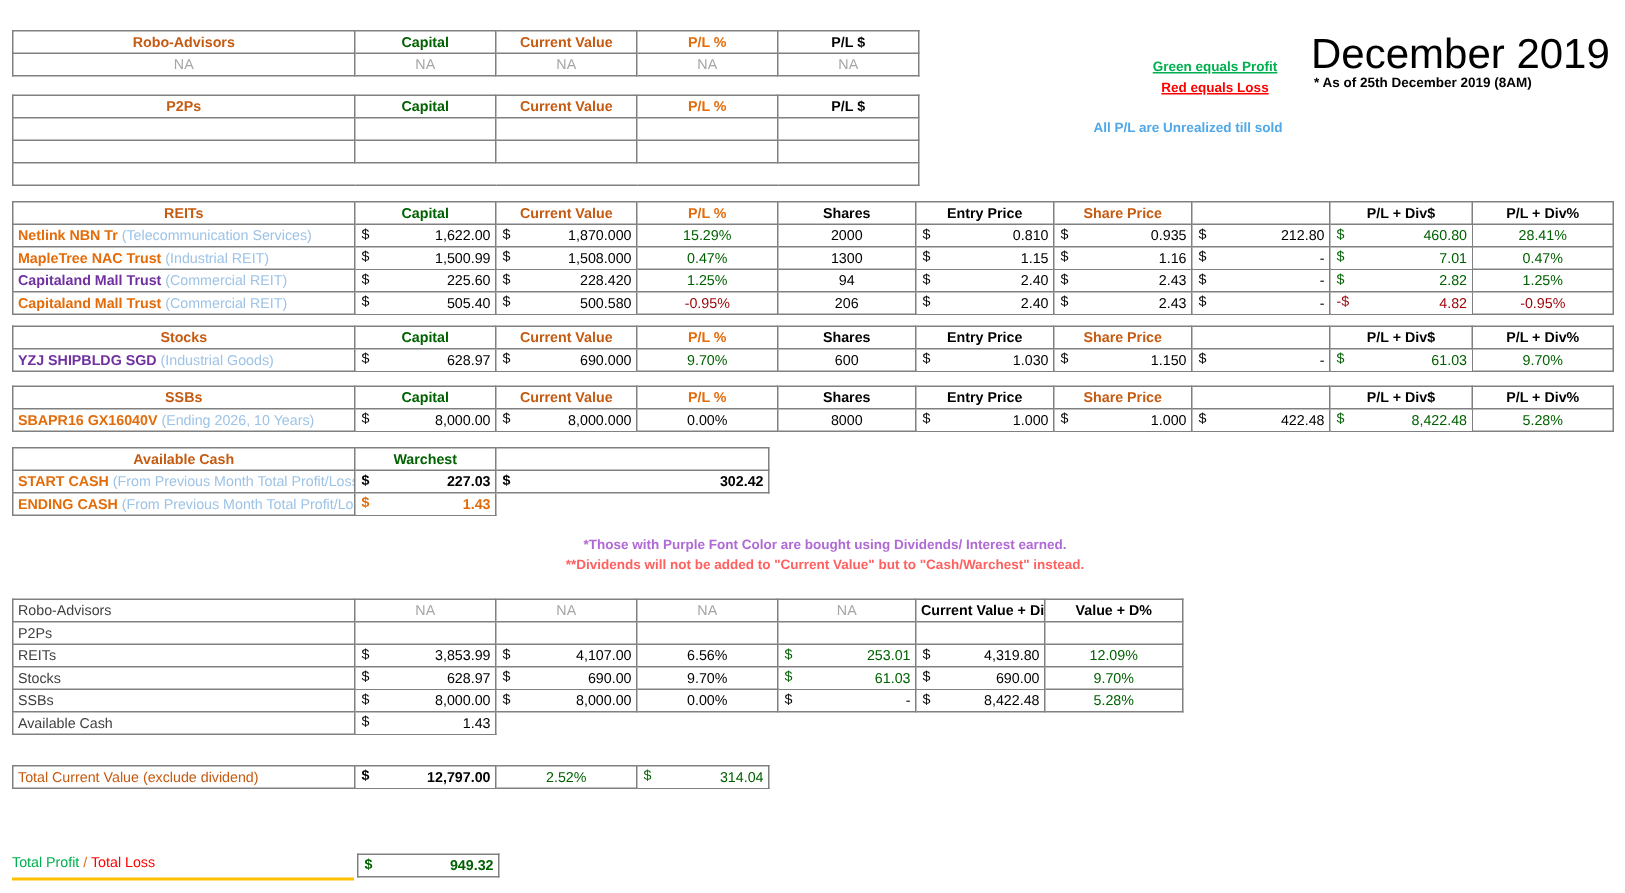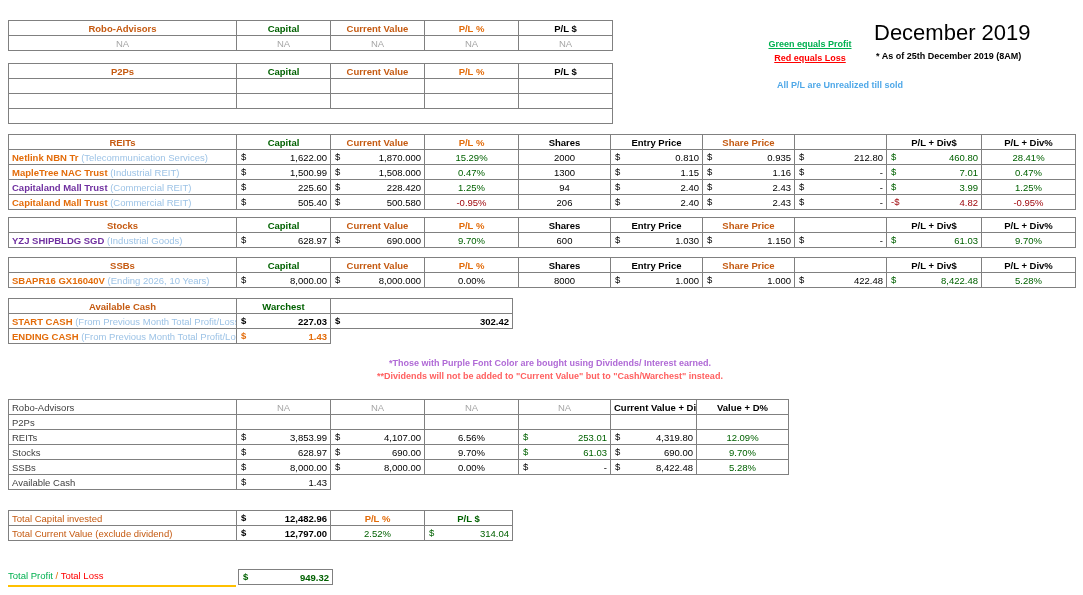--- a/index.html
+++ b/index.html
@@ -60,21 +60,21 @@
   .t-black{color:#000000;}
 
   .na{color:#a6a6a6;text-align:center;}
   .amt{display:block;text-align:right;}
 
   
   td.money{position:relative;padding:0 4px 0 5px;}
   td.money .sym{position:absolute;left:4px;top:0;}
 
   .title{
-    font-size:22px;
+    font-size:28px;
     font-weight:normal;
     color:#000000;
     font-family:"Liberation Sans", sans-serif;
   }
   .subtitle{font-size:9px;font-weight:bold;color:#000000;}
   .legend{font-size:9px;font-weight:bold;text-decoration:underline;text-align:center;}
   .noteblue{font-size:9px;color:#4FA8E8;font-weight:bold;}
   .note1{font-size:9px;color:#B06AD6;font-weight:bold;text-align:center;}
   .note2{font-size:9px;color:#FF6060;font-weight:bold;text-align:center;}
 
@@ -86,21 +86,21 @@
 
 <div class="abs" style="left:874px;top:20px;width:200px;">
   <div class="title">December 2019</div>
 </div>
 <div class="abs" style="left:876px;top:50px;width:200px;">
   <span class="subtitle">* As of 25th December 2019 (8AM)</span>
 </div>
 
 <div class="abs legend t-greenbr" style="left:720px;top:39px;width:180px;">Green equals Profit</div>
 <div class="abs legend t-red" style="left:720px;top:53px;width:180px;">Red equals Loss</div>
-<div class="abs noteblue" style="left:740px;top:80px;width:200px;text-align:center;">All P/L are Unrealized till sold</div>
+<div class="abs noteblue" style="left:692px;top:80px;width:200px;text-align:center;">All P/L are Unrealized till sold</div>
 
 <table class="grid abs" style="left:8px;top:20px;width:604px;">
   <colgroup>
     <col style="width:228px">
       <col style="width:94px">
       <col style="width:94px">
       <col style="width:94px">
       <col style="width:94px">
   </colgroup>
   <tbody>
@@ -262,21 +262,21 @@
     <td class="money">
           <span class="sym">$</span>
           <span class="amt">2.43</span>
         </td>
     <td class="money">
           <span class="sym">$</span>
           <span class="amt">-</span>
         </td>
     <td class="money f-plgreen t-green">
           <span class="sym">$</span>
-          <span class="amt">3.99</span>
+          <span class="amt">2.82</span>
         </td>
     <td class="r f-plgreen t-green">1.25%</td>
   </tr>
   <tr>
     <td class="l"><span class="b" style="color:#E36C0A">Capitaland Mall Trust</span> <span class="t-lblue">(Commercial REIT)</span></td>
     <td class="money">
           <span class="sym">$</span>
           <span class="amt">505.40</span>
         </td>
     <td class="money">
@@ -569,29 +569,20 @@
   </table>
 
 <table class="grid abs" style="left:8px;top:510px;width:504px;">
   <colgroup>
     <col style="width:228px">
       <col style="width:94px">
       <col style="width:94px">
       <col style="width:88px">
   </colgroup>
   <tbody>
-      <tr>
-    <td class="l f-orange t-darkorange">Total Capital invested</td>
-    <td class="money b">
-          <span class="sym">$</span>
-          <span class="amt">12,482.96</span>
-        </td>
-    <td class="hdr f-gray t-orange">P/L %</td>
-    <td class="hdr f-green t-green">P/L $</td>
-  </tr>
   <tr>
     <td class="l f-yellow t-darkorange">Total Current Value (exclude dividend)</td>
     <td class="money b">
           <span class="sym">$</span>
           <span class="amt">12,797.00</span>
         </td>
     <td class="r f-plgreen t-green">2.52%</td>
     <td class="money f-plgreen t-green">
           <span class="sym">$</span>
           <span class="amt">314.04</span>

